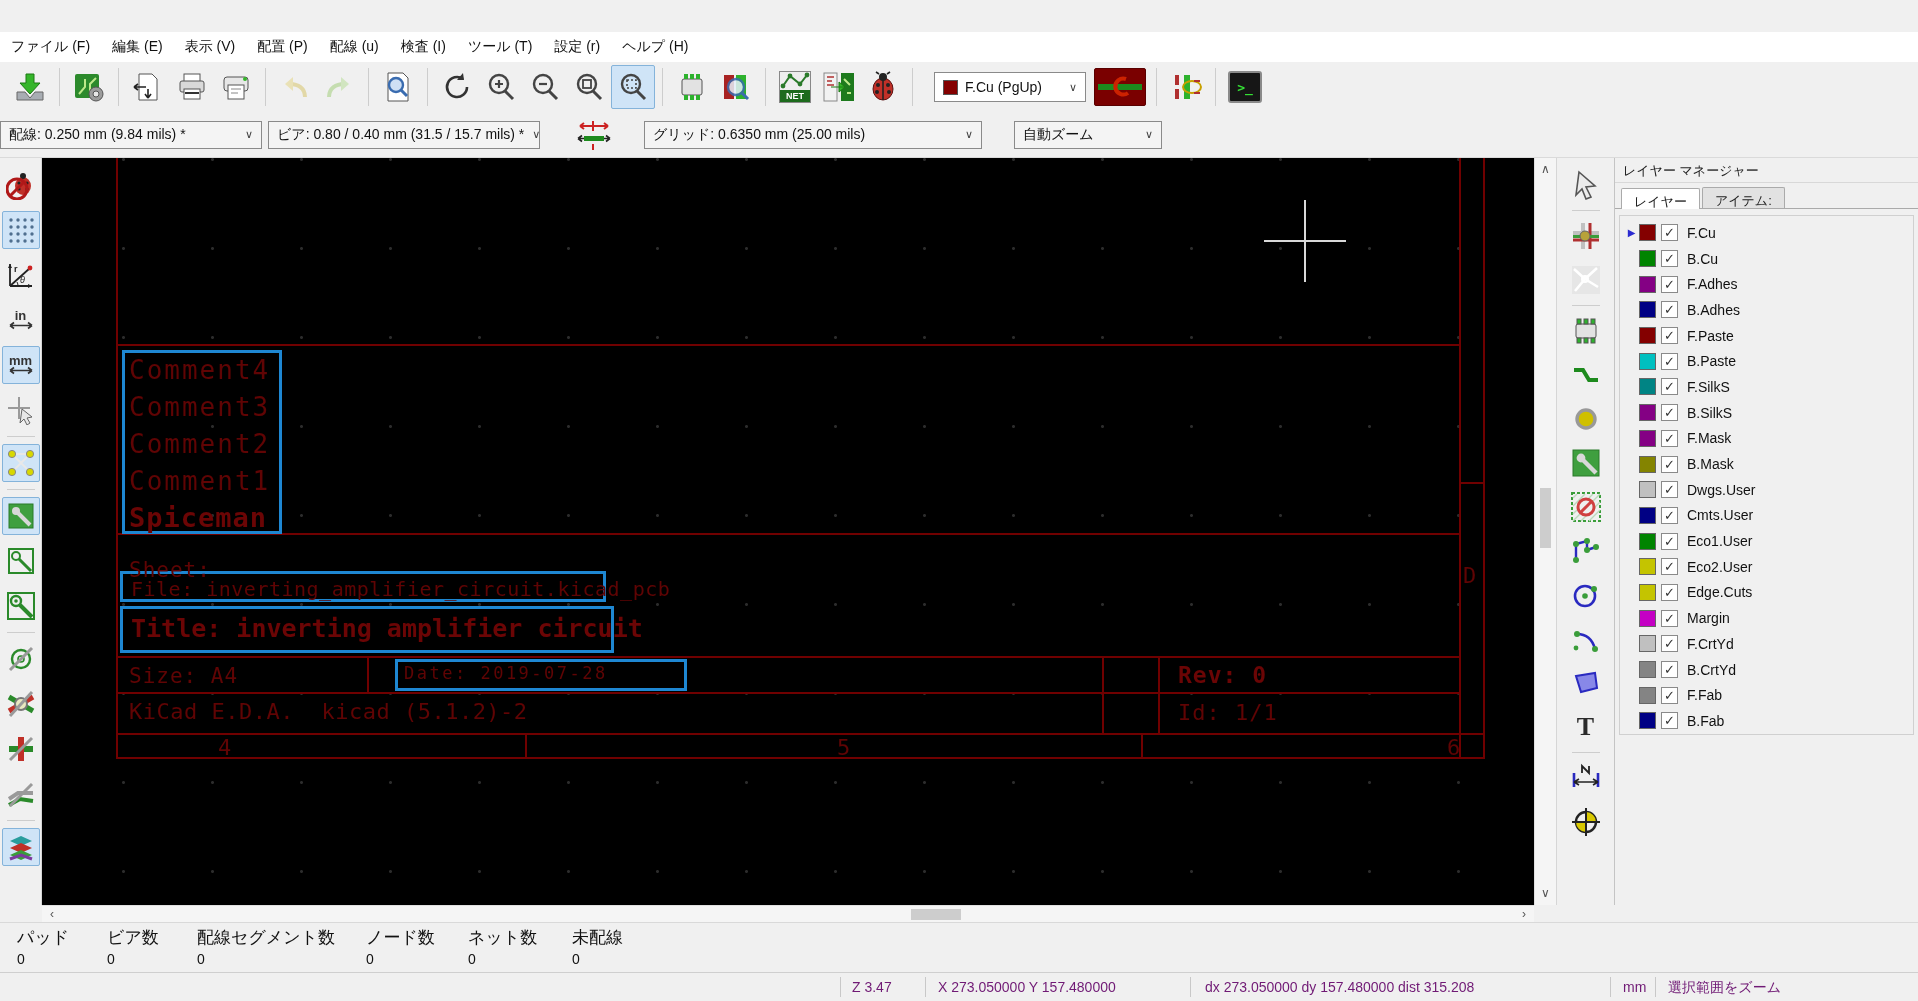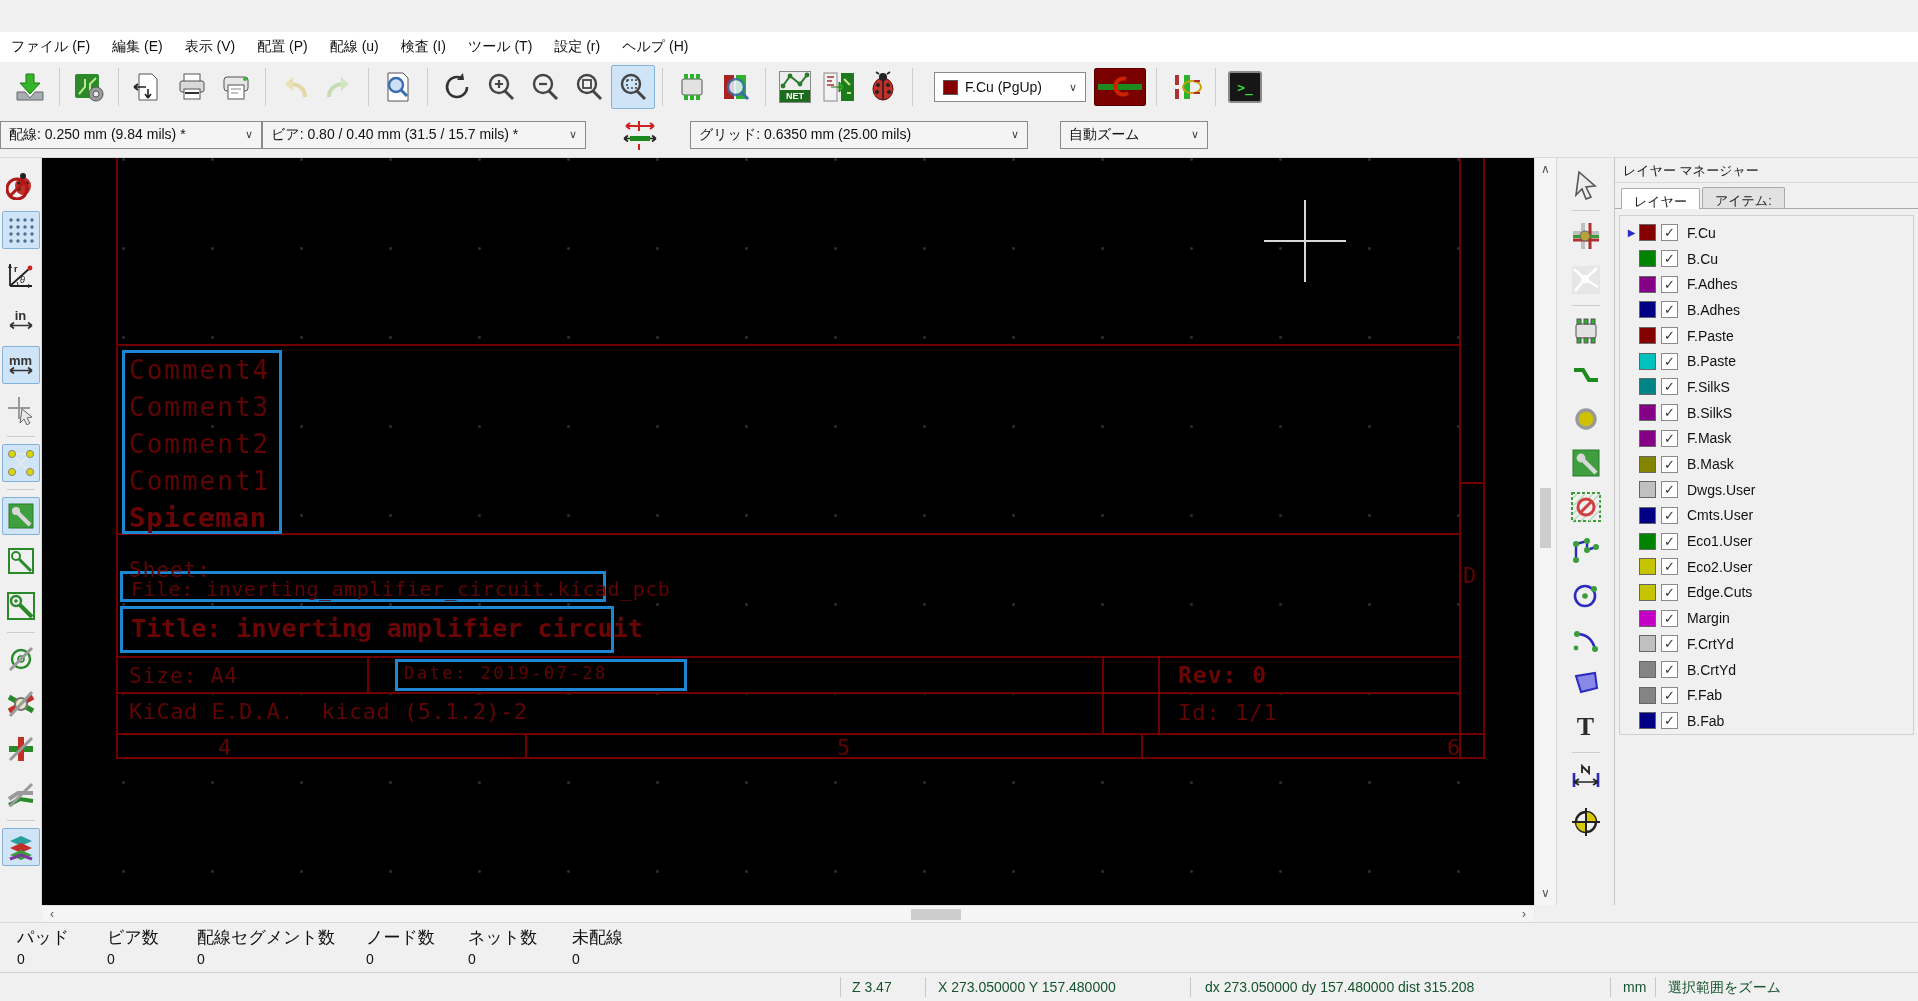--- a/index.html
+++ b/index.html
@@ -56,21 +56,21 @@
   .lrow{display:flex;align-items:center;height:25.7px;padding-left:4px;}
   .larrow{width:15px;color:#2a2ad0;font-size:10px;text-align:center;flex:none;}
   .lswatch{width:17px;height:17px;border:1px solid #666;box-sizing:border-box;flex:none;}
   .lcheck{width:17px;height:17px;border:1px solid #8a8a8a;background:#fff;margin-left:5px;font-size:13px;line-height:15px;text-align:center;color:#333;box-sizing:border-box;flex:none;}
   .lname{margin-left:9px;font-size:14px;color:#111;}
   
   .status1{left:0;top:922px;width:100%;height:50px;background:#f0f0f0;border-top:1px solid #d9d9d9;}
   .s1lab{position:absolute;top:3px;font-size:17px;color:#111;white-space:nowrap;}
   .s1val{position:absolute;top:28px;font-size:14px;color:#111;}
   .status2{left:0;top:972px;width:100%;height:29px;background:#f0f0f0;border-top:1px solid #cfcfcf;box-sizing:border-box;}
-  .s2txt{position:absolute;top:6px;font-size:14px;color:#14532d;white-space:nowrap;}
+  .s2txt{position:absolute;top:6px;font-size:14px;color:#701a75;white-space:nowrap;}
   .s2div{position:absolute;top:4px;width:1px;height:20px;background:#c8c8c8;}
 </style>
 </head>
 <body>
 
 <div id="win">
 
 
   <div class="r menubar">
     <span class="mitem">ファイル (F)</span>
@@ -261,21 +261,21 @@
           <span style="color:#35e035;font-family:'DejaVu Sans Mono',monospace;font-weight:bold;font-size:13px">&gt;_</span>
         </div>
       </div>
   </div>
 
   <div class="r tb2">
     <div class="combo" style="width:262px">
       <span>配線: 0.250 mm (9.84 mils) *</span>
       <span class="chev">∨</span>
     </div>
-    <div class="combo" style="width:324px;">
+    <div class="combo" style="width:272px;margin-left:6px">
       <span>ビア: 0.80 / 0.40 mm (31.5 / 15.7 mils) *</span>
       <span class="chev">∨</span>
     </div>
     <div class="tbtn" style="margin-left:32px">
         <svg width="36" height="34" viewBox="0 0 36 34">
           <path d="M4 8h28M4 8l4-3M4 8l4 3M32 8l-4-3M32 8l-4 3" stroke="#cc2222" stroke-width="2" fill="none"></path>
           <rect x="8" y="18" width="20" height="5" fill="#1d8a1d"></rect>
           <path d="M2 20.5h6M28 20.5h6M2 20.5l4-3M2 20.5l4 3M34 20.5l-4-3M34 20.5l-4 3" stroke="#222" stroke-width="1.6" fill="none"></path>
           <path d="M17 3v10M17 26v6" stroke="#cc2222" stroke-width="2"></path>
         </svg>

